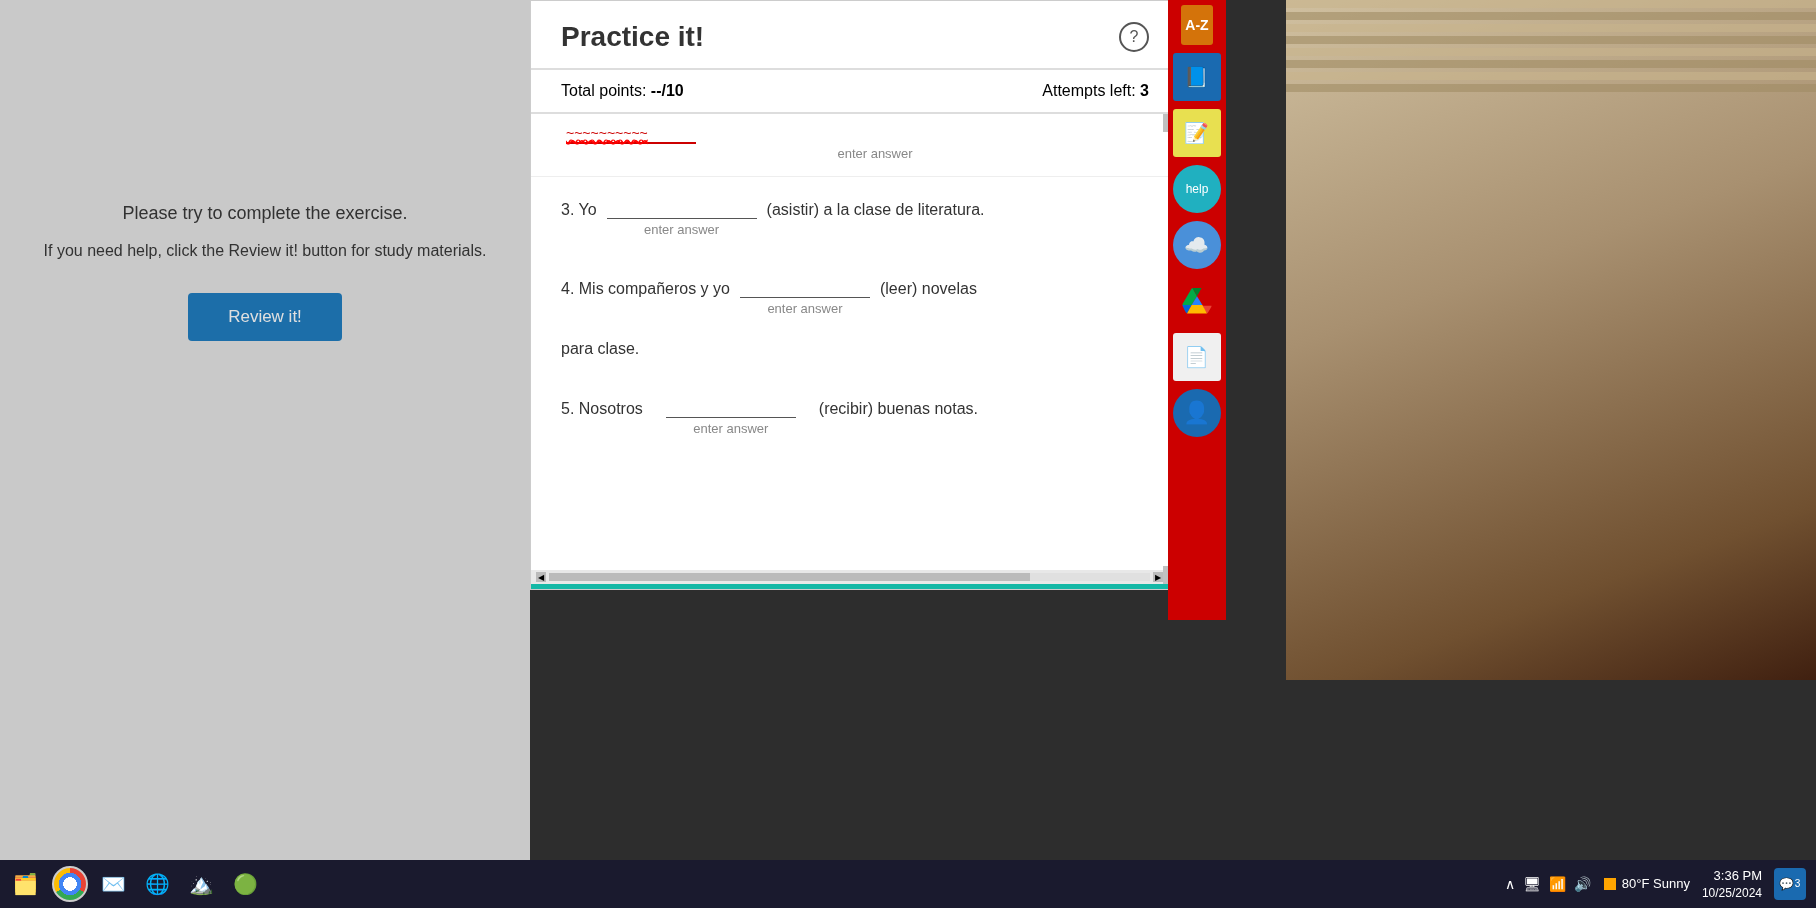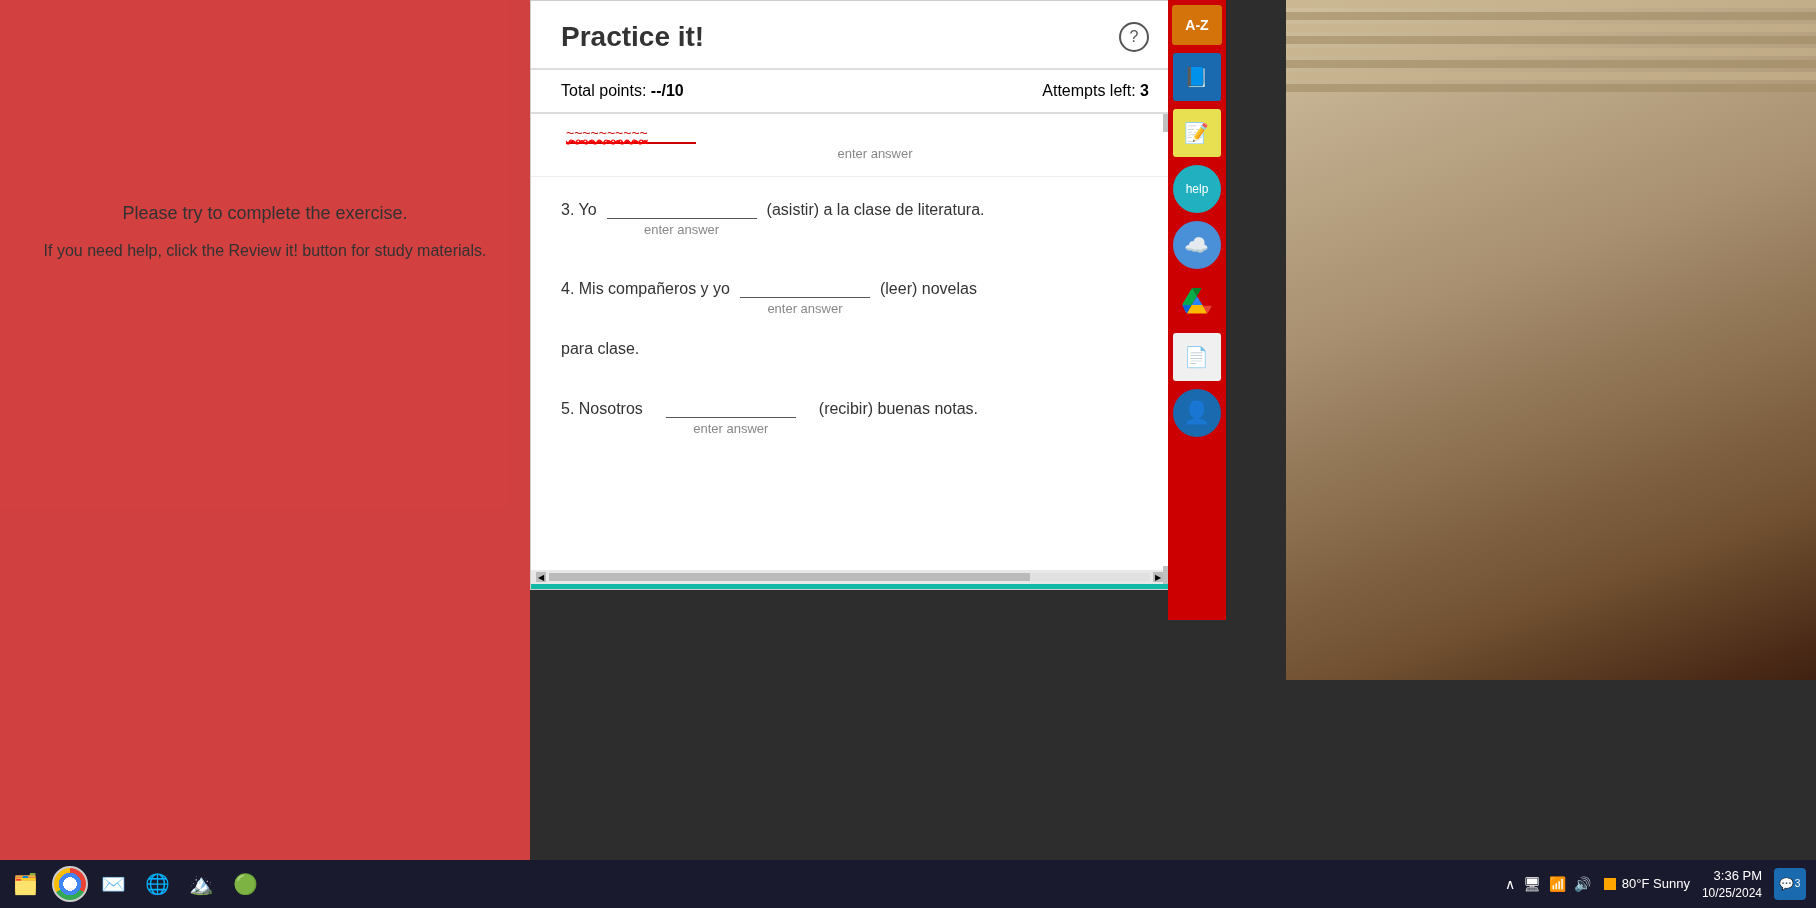--- a/index.html
+++ b/index.html
@@ -20,21 +20,21 @@
       width: 100%; height: 100%;
       background: #2d2d2d;
     }
 
     
     .left-panel {
       position: absolute;
       top: 0; left: 0;
       width: 530px;
       height: 860px;
-      background: #ef4444;
+      background: #e5e5e5;
       opacity: 0.85;
     }
 
     .left-panel-content {
       position: absolute;
       top: 180px;
       left: 0;
       width: 530px;
       text-align: center;
       padding: 20px;
@@ -259,20 +259,21 @@
   </style>
 </head>
 <body>
 
 <div class="desktop"></div>
 
 <div class="left-panel">
   <div class="left-panel-content">
     <p class="left-panel-text">Please try to complete the exercise.</p>
     <p class="left-panel-subtext">If you need help, click the Review it! button for study materials.</p>
+    <button class="review-button">Review it!</button>
   </div>
 </div>
 
 <div class="main-content">
 
   <div class="practice-header">
     <span class="practice-title">Practice it!</span>
     <div class="help-icon">?</div>
   </div>
 
@@ -352,21 +353,21 @@
         <div style="width:80%; height:100%; background:#bbb;"></div>
       </div>
       <div style="width:10px; height:10px; background:#bbb; display:flex; align-items:center; justify-content:center; cursor:pointer; font-size:8px;">▶</div>
     </div>
 
   </div>
 </div>
 
 <div class="right-sidebar" style="position:absolute; top:0; right:590px; width:58px; height:620px; background:#cc0000; display:flex; flex-direction:column; align-items:center; padding-top:5px; gap:8px;">
 
-  <div class="sidebar-icon az" style="background:#d4730a; width:50px; height:40px; border-radius:3px; display:flex; align-items:center; justify-content:center; color:white; font-weight:bold; font-size:14px;">A-Z</div>
+  <div class="sidebar-icon az" style="background:#d4730a; width:32px; height:40px; border-radius:3px; display:flex; align-items:center; justify-content:center; color:white; font-weight:bold; font-size:14px;">A-Z</div>
 
   <div class="sidebar-icon blue" style="background:#1a6ab0; width:48px; height:48px; border-radius:3px; display:flex; align-items:center; justify-content:center; color:white; font-size:20px;">📘</div>
 
   <div class="sidebar-icon notepad" style="background:#e8e050; width:48px; height:48px; border-radius:3px; display:flex; align-items:center; justify-content:center; font-size:20px;">📝</div>
 
   <div class="sidebar-icon teal" style="background:#20b0c0; width:48px; height:48px; border-radius:50%; display:flex; align-items:center; justify-content:center; font-size:12px; color:white; text-align:center;">help</div>
 
   <div class="sidebar-icon" style="background:#4a90d9; width:48px; height:48px; border-radius:50%; display:flex; align-items:center; justify-content:center; font-size:20px;">☁️</div>
 
   <div class="sidebar-icon drive" style="width:48px; height:48px; border-radius:3px; display:flex; align-items:center; justify-content:center; font-size:22px;">

